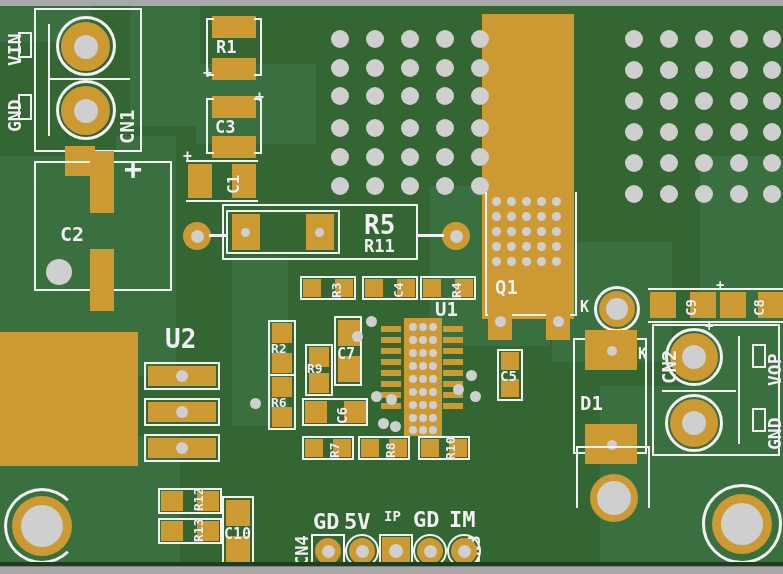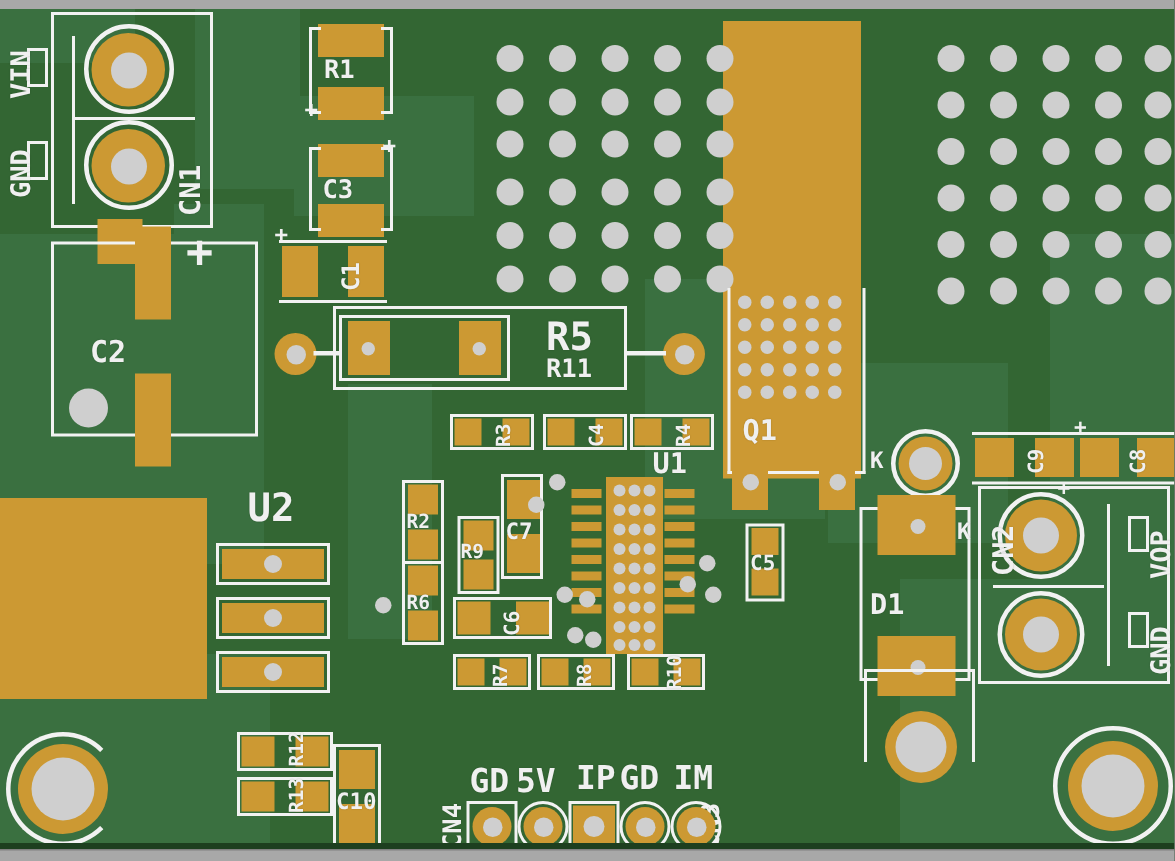--- a/index.html
+++ b/index.html
@@ -442,21 +442,21 @@
     <div class="pad" style="left:226px;top:494px;width:24px;height:26px;"></div>
     <div class="pad" style="left:226px;top:530px;width:24px;height:26px;"></div>
     <div class="lbl" style="left:224px;top:521px;font-size:15px;">C10</div>
 
 
     <div class="lbl rot90" style="left:294px;top:560px;font-size:17px;">CN4</div>
     <div class="lbl rot90" style="left:466px;top:560px;font-size:17px;">CN3</div>
 
     <div class="lbl" style="left:313px;top:505px;font-size:22px;">GD</div>
     <div class="lbl" style="left:344px;top:505px;font-size:22px;">5V</div>
-    <div class="lbl" style="left:384px;top:503px;font-size:22px;">IP</div>
+    <div class="lbl" style="left:384px;top:503px;font-size:14px;">IP</div>
     <div class="lbl" style="left:413px;top:503px;font-size:22px;">GD</div>
     <div class="lbl" style="left:449px;top:503px;font-size:22px;">IM</div>
 
     <div class="silk" style="left:311px;top:528px;width:34px;height:34px;"></div>
     <div class="thp" style="left:315px;top:532px;width:26px;height:26px;">
         <i style="width:13px;height:13px;"></i>
       </div>
     <div class="silk" style="left:345px;top:528px;width:34px;height:34px;border-radius:50%;"></div>
     <div class="thp" style="left:349px;top:532px;width:26px;height:26px;">
         <i style="width:13px;height:13px;"></i>

